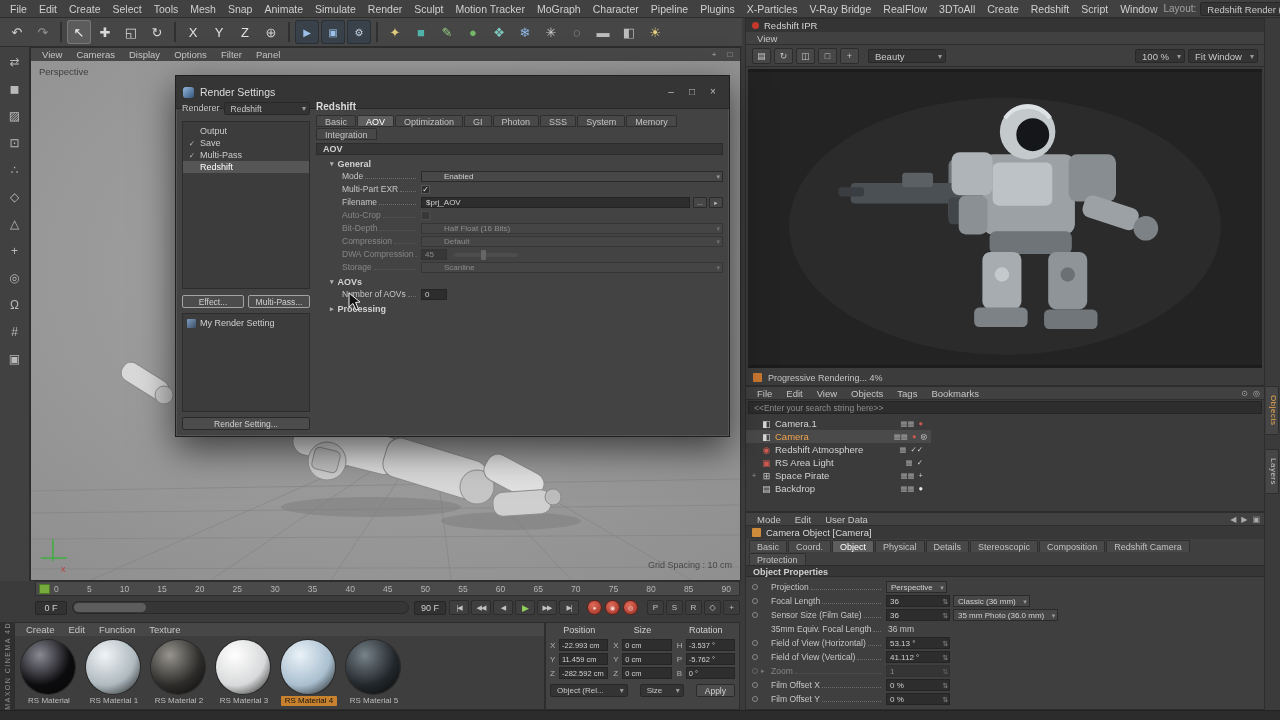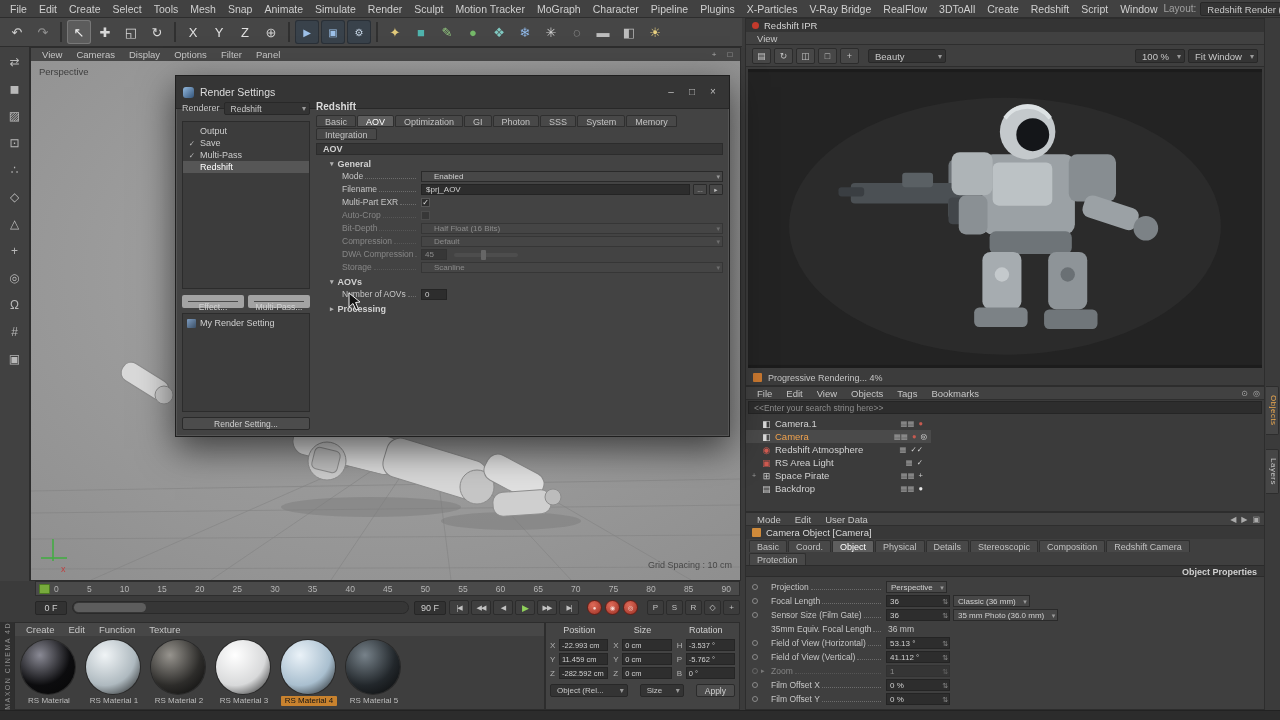--- a/index.html
+++ b/index.html
@@ -104,21 +104,21 @@
   .orow.active .oname { color:#f0a24e; }
   .otags { margin-left:auto; display:flex; gap:4px; font-size:7.5px; align-items:center; }
 
   
   #attrs { left:745px; top:512px; width:520px; height:198px; background:#3f3f3f; border:1px solid #2d2d2d; display:flex; flex-direction:column; }
   #attitle { height:13px; background:#383838; display:flex; align-items:center; gap:5px; padding:0 6px; font-size:9.5px; color:#dadada; }
   #attitle .oic { width:9px; height:9px; background:#cf8a3a; border-radius:1px; }
   .attabs { display:flex; gap:1px; padding:1px 3px 0 3px; }
   .atab { padding:0 7px; height:12px; line-height:12px; font-size:9px; background:#484848; border:1px solid #2f2f2f; border-bottom:none; border-radius:2px 2px 0 0; color:#c2c2c2; white-space:nowrap; }
   .atab.active { background:#5e5e5e; color:#fff; }
-  .atsection { height:12px; line-height:12px; background:#363636; border-top:1px solid #2b2b2b; border-bottom:1px solid #2b2b2b; padding:0 7px; font-size:9px; font-weight:bold; color:#d0d0d0;text-align:right; }
+  .atsection { height:12px; line-height:12px; background:#363636; border-top:1px solid #2b2b2b; border-bottom:1px solid #2b2b2b; padding:0 7px; font-size:9px; font-weight:bold; color:#d0d0d0; }
   #atrows { flex:1; padding:3px 6px 0 6px; }
   .arow { height:14px; display:flex; align-items:center; gap:3px; font-size:8.5px; }
   .kdot { width:6px; height:6px; min-width:6px; border-radius:50%; border:1px solid #8a8a8a; }
   .arow.static .kdot { visibility:hidden; }
   .aarrow { display:inline-block; min-width:7px; font-size:7px; color:#b0b0b0; }
   .alabelwrap { width:112px; min-width:112px; display:flex; align-items:baseline; overflow:hidden; }
   .alabel { color:#c6c6c6; white-space:nowrap; }
   .adots { flex:1; min-width:4px; border-bottom:1px dotted #6c6c6c; margin:0 2px 3px 2px; }
   .anum { width:64px; min-width:64px; background:#2d2d2d; border:1px solid #242424; height:12px; line-height:11px; padding:0 3px; font-size:8px; color:#d0d0d0; position:relative; }
   .anum::after { content:"⇅"; position:absolute; right:1px; top:0; font-size:7px; color:#888; }
@@ -141,37 +141,37 @@
   .wbtn { width:18px; height:14px; text-align:center; line-height:13px; font-size:10px; color:#bdbdbd; border-radius:2px; }
   #rsleft { position:absolute; left:6px; top:25px; width:128px; bottom:6px; display:flex; flex-direction:column; }
   .rsrow { display:flex; align-items:center; gap:4px; height:14px; }
   .rsrow .lab { font-size:9px; color:#c4c4c4; }
   .rsrow .dd { flex:1; height:13px; line-height:12px; font-size:8.5px; }
   #rstree { margin-top:6px; height:168px; background:#3c3c3c; border:1px solid #2c2c2c; padding:3px 0; }
   .titem { height:12px; display:flex; align-items:center; gap:3px; padding:0 4px; font-size:9px; color:#cccccc; }
   .titem .chk { width:10px; min-width:10px; font-size:7.5px; color:#b8b8b8; text-align:center; }
   .titem.selected { background:#565656; color:#fff; }
   #rsbtns { display:flex; gap:4px; margin-top:6px; }
-  .rsbtn { flex:1; height:13px; line-height:12px; text-align:center; background:#4c4c4c; border:6px solid #a3a3a3; border-radius:2px; font-size:8.5px; color:#d0d0d0; }
+  .rsbtn { flex:1; height:13px; line-height:12px; text-align:center; background:#4c4c4c; border:1px solid #a3a3a3; border-radius:2px; font-size:8.5px; color:#d0d0d0; }
   #rspresets { margin-top:5px; flex:1; background:#3c3c3c; border:1px solid #2c2c2c; padding:3px 4px; }
   .preset { display:flex; align-items:center; gap:4px; height:12px; font-size:9px; color:#d0d0d0; }
   .preset .pic { width:9px; height:9px; background:linear-gradient(135deg,#7d9cc0,#3b4f66); border-radius:1px; }
   #rsbottom { margin-top:5px; height:13px; line-height:12px; text-align:center; background:#4c4c4c; border:1px solid #2a2a2a; border-radius:2px; font-size:8.5px; color:#d0d0d0; }
   #rsright { position:absolute; left:140px; top:25px; right:6px; bottom:6px; }
   #rspagetitle { font-size:10px; font-weight:bold; color:#dadada; height:14px; }
   .rtabs { display:flex; gap:1px; }
   .rtab { padding:0 8px; height:12px; line-height:12px; font-size:9px; background:#484848; border:1px solid #2f2f2f; border-radius:2px 2px 0 0; color:#c2c2c2; }
   .rtab.active { background:#5e5e5e; color:#fff; }
   .rsection { height:12px; line-height:11px; background:#363636; border:1px solid #2c2c2c; margin:3px 0; padding:0 6px; font-size:9px; font-weight:bold; color:#d0d0d0; }
   .rgroup { height:12px; display:flex; align-items:center; gap:4px; padding-left:14px; font-size:9px; font-weight:bold; color:#d2d2d2; margin-top:2px; }
   .rgroup .ga { font-size:7px; color:#b0b0b0; }
   .rrow { height:13px; display:flex; align-items:center; gap:3px; padding-left:26px; font-size:8.5px; }
   .rlabelwrap { width:76px; min-width:76px; display:flex; align-items:baseline; overflow:hidden; }
   .rlabel { color:#c6c6c6; white-space:nowrap; font-size:8.5px; }
-  .rdd { position:relative; flex:1; max-width:302px; background:#474747; border:1px solid #2a2a2a; height:11px; line-height:10px; padding:0 13px 0 12px; font-size:8px; color:#d0d0d0; white-space:nowrap; overflow:hidden; }
+  .rdd { position:relative; flex:1; max-width:302px; background:#474747; border:1px solid #2a2a2a; height:11px; line-height:10px; padding:0 13px 0 22px; font-size:8px; color:#d0d0d0; white-space:nowrap; overflow:hidden; }
   .rdd::after { content:"▾"; position:absolute; right:2px; top:0; font-size:7px; color:#9a9a9a; }
   .rtxt { flex:1; max-width:270px; background:#2d2d2d; border:1px solid #242424; height:11px; line-height:10px; padding:0 4px; font-size:8px; color:#cfcfcf; }
   .rfbtns { display:none; gap:2px; }
   .rrow.file .rfbtns { display:flex; }
   .rfbtn { width:14px; height:11px; background:#474747; border:1px solid #2a2a2a; border-radius:1px; text-align:center; line-height:10px; font-size:6.5px; color:#c0c0c0; }
   .rchk { display:none; width:9px; height:9px; background:#2d2d2d; border:1px solid #565656; text-align:center; line-height:8px; font-size:8px; color:#e0e0e0; }
   .rrow.chk .rchk { display:block; }
   .rrow.checked .rchk::after { content:"✓"; }
   .rnum { width:26px; min-width:26px; background:#2d2d2d; border:1px solid #242424; height:11px; line-height:10px; padding:0 3px; font-size:8px; color:#cfcfcf; }
   .rslider { display:none; width:64px; height:4px; background:#585858; border-radius:2px; position:relative; margin-left:4px; }
@@ -884,43 +884,43 @@
 
           <div class="rrow">
             <span class="rlabelwrap">
               <span class="rlabel">Mode</span>
               <span class="adots"></span>
             </span>
 
             <span class="rdd">Enabled</span>
           </div>
 
-          <div class="rrow file">
-            <span class="rlabelwrap">
-              <span class="rlabel">Filename</span>
-              <span class="adots"></span>
-            </span>
-
-            <span class="rtxt">$prj_AOV</span>
-            <span class="rfbtns">
-              <span class="rfbtn">...</span>
-              <span class="rfbtn">▸</span>
-            </span>
-
-          </div>
-
           <div class="rrow chk checked">
             <span class="rlabelwrap">
               <span class="rlabel">Multi-Part EXR</span>
               <span class="adots"></span>
             </span>
             <span class="rchk"></span>
 
           </div>
 
+          <div class="rrow file">
+            <span class="rlabelwrap">
+              <span class="rlabel">Filename</span>
+              <span class="adots"></span>
+            </span>
+
+            <span class="rtxt">$prj_AOV</span>
+            <span class="rfbtns">
+              <span class="rfbtn">...</span>
+              <span class="rfbtn">▸</span>
+            </span>
+
+          </div>
+
           <div class="rrow chk disabled">
             <span class="rlabelwrap">
               <span class="rlabel">Auto-Crop</span>
               <span class="adots"></span>
             </span>
             <span class="rchk"></span>
 
           </div>
 
           <div class="rrow disabled">

